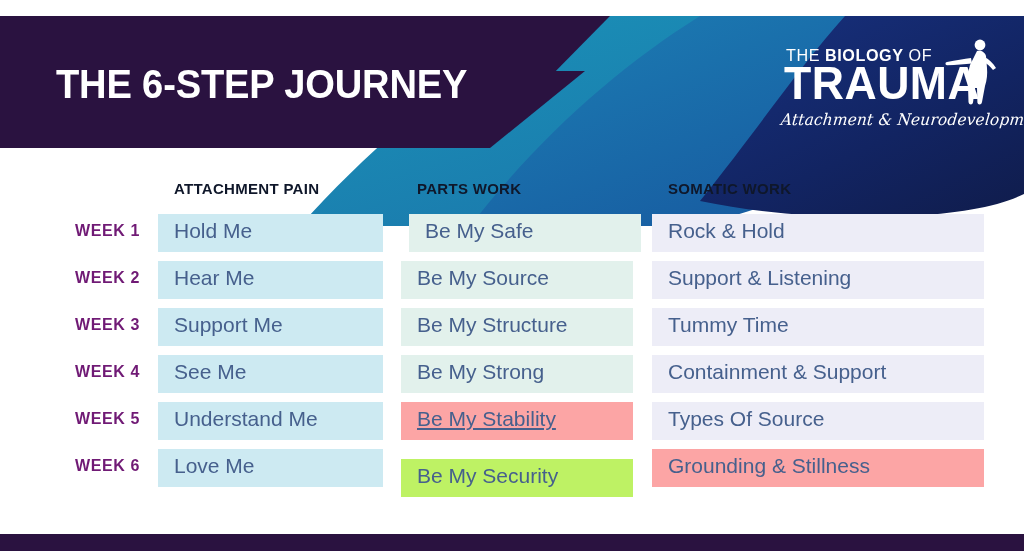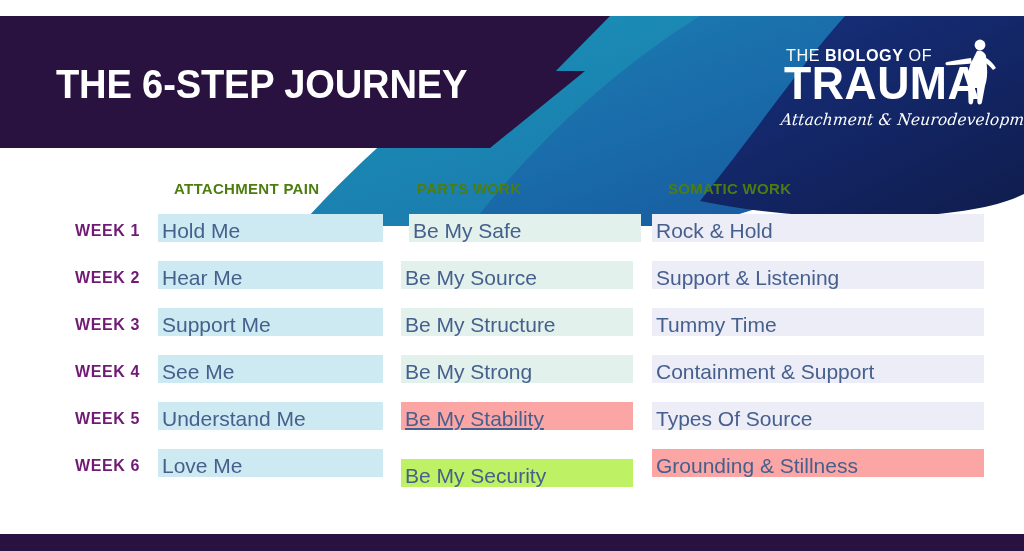--- a/index.html
+++ b/index.html
@@ -112,21 +112,21 @@
     left: 0;
     top: 0;
     width: 1024px;
     height: 551px;
   }
   .col-header {
     position: absolute;
     font-family: "Liberation Sans", sans-serif;
     font-size: 15px;
     font-weight: bold;
-    color: #4d7c0f;
+    color: #0f172a;
     letter-spacing: 0.3px;
     text-transform: uppercase;
     white-space: nowrap;
     top: 180px;
   }
   .week-label {
     position: absolute;
     left: 0px;
     width: 140px;
     text-align: right;
@@ -134,27 +134,27 @@
     font-size: 16px;
     font-weight: bold;
     color: #701a75;
     letter-spacing: 0.6px;
     text-transform: uppercase;
     height: 34px;
     line-height: 34px;
   }
   .cell {
     position: absolute;
-    height: 28px;
+    height: 38px;
     line-height: 34px;
     font-family: "Liberation Sans", sans-serif;
     font-size: 21px;
     font-weight: normal;
     color: #46608d;
-    padding-left: 4px;
+    padding-left: 16px;
     box-sizing: border-box;
     white-space: nowrap;
     overflow: hidden;
   }
 
   
   .footer-bar {
     position: absolute;
     left: 0;
     top: 534px;

